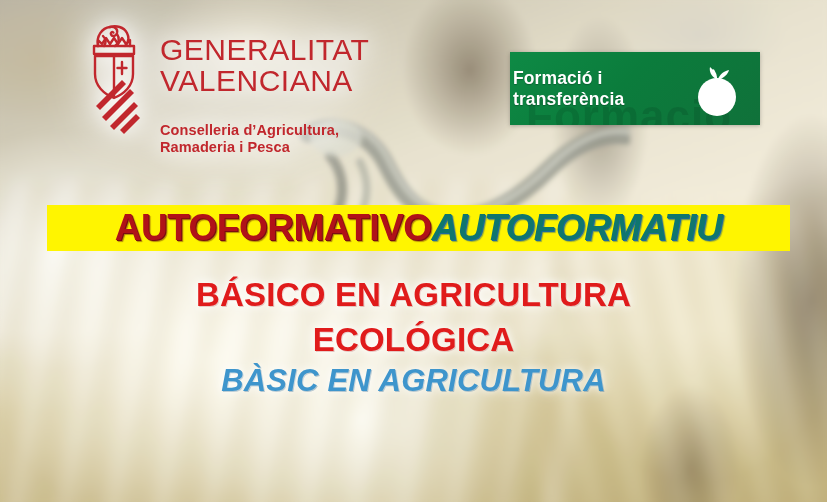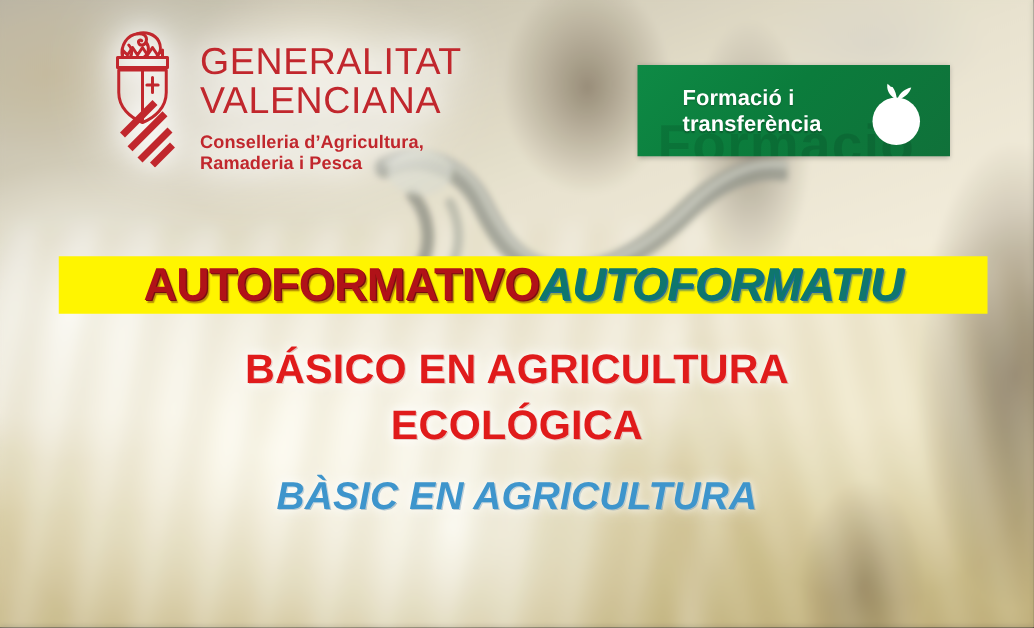--- a/index.html
+++ b/index.html
@@ -79,21 +79,21 @@
            drop-shadow(0 0 26px rgba(255,255,255,.6));
   }
   .gv-crest{width:60px;height:112px;flex:none;}
   .gv-words{padding-top:12px;}
   .gv-line1,.gv-line2{
     color:#C1272D; font-weight:400; letter-spacing:.5px;
     font-size:30px; line-height:31px;
     font-family:"Liberation Sans", sans-serif;
   }
   .gv-sub{
-    margin-top:10px;
+    margin-top:26px;
     color:#C1272D; font-weight:700;
     font-size:14.5px; line-height:17px; letter-spacing:.1px;
   }
 
   
   .green-badge{
     position:absolute; left:510px; top:52px;
     width:250px; height:73px;
     background:linear-gradient(135deg,#0E8A45 0%, #0B7C3C 45%, #10713A 100%);
     display:flex; align-items:center;
@@ -103,21 +103,21 @@
   .badge-watermark{
     position:absolute; left:16px; bottom:-16px;
     font-size:44px; font-weight:700; letter-spacing:1px;
     color:rgba(0,0,0,.10);
     white-space:nowrap; pointer-events:none;
   }
   .badge-text{
     position:relative;
     color:#fff; font-weight:700;
     font-size:17.5px; line-height:21px;
-    margin-left:36px; letter-spacing:.1px;
+    margin-left:3px; letter-spacing:.1px;
     text-shadow:0 1px 1px rgba(0,0,0,.25);
   }
   .badge-fruit{
     position:absolute; right:17px; top:50%;
     transform:translateY(-50%);
     width:52px;height:56px;
   }
 
   
   .yellow-band{
@@ -144,21 +144,21 @@
     position:absolute; left:0; right:0; top:272px;
     text-align:center;
     color:#E01B1B; font-weight:700; font-style:normal;
     font-size:33px; line-height:45px; letter-spacing:.2px;
     text-shadow:
       0 0 7px rgba(255,255,255,.95),
       0 0 14px rgba(255,255,255,.8),
       1px 1px 0 rgba(150,12,12,.35);
   }
   .sub-va{
-    position:absolute; left:0; right:0; top:373px;
+    position:absolute; left:0; right:0; top:357px;
     text-align:center;
     color:#3E95CC; font-weight:700; font-style:italic;
     font-size:31px; line-height:47px; letter-spacing:.2px;
     text-shadow:
       0 0 7px rgba(255,255,255,.85),
       0 0 15px rgba(255,255,255,.65),
       1px 1px 0 rgba(32,92,135,.45);
   }
   .sub-es span, .sub-va span{display:block;}
 </style>

